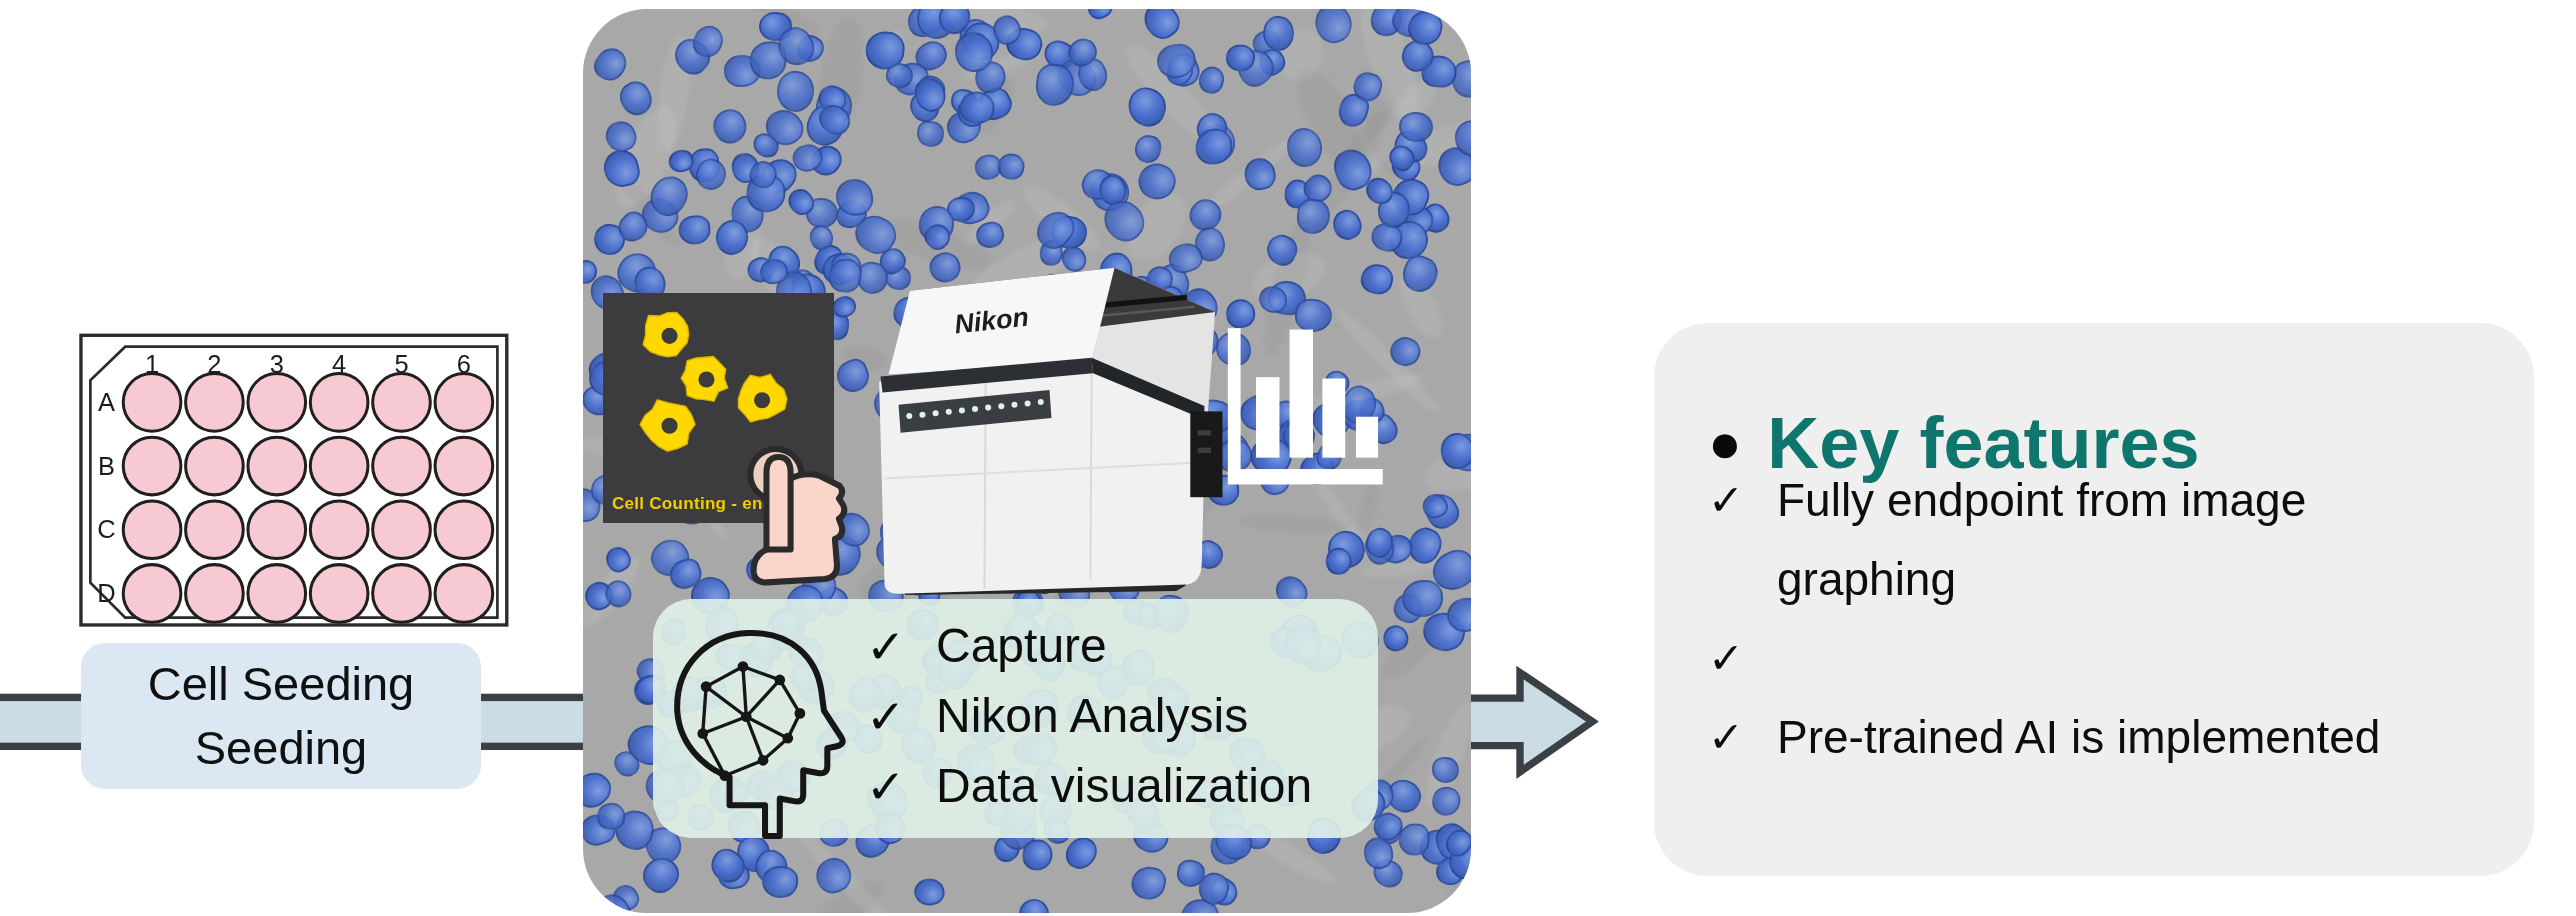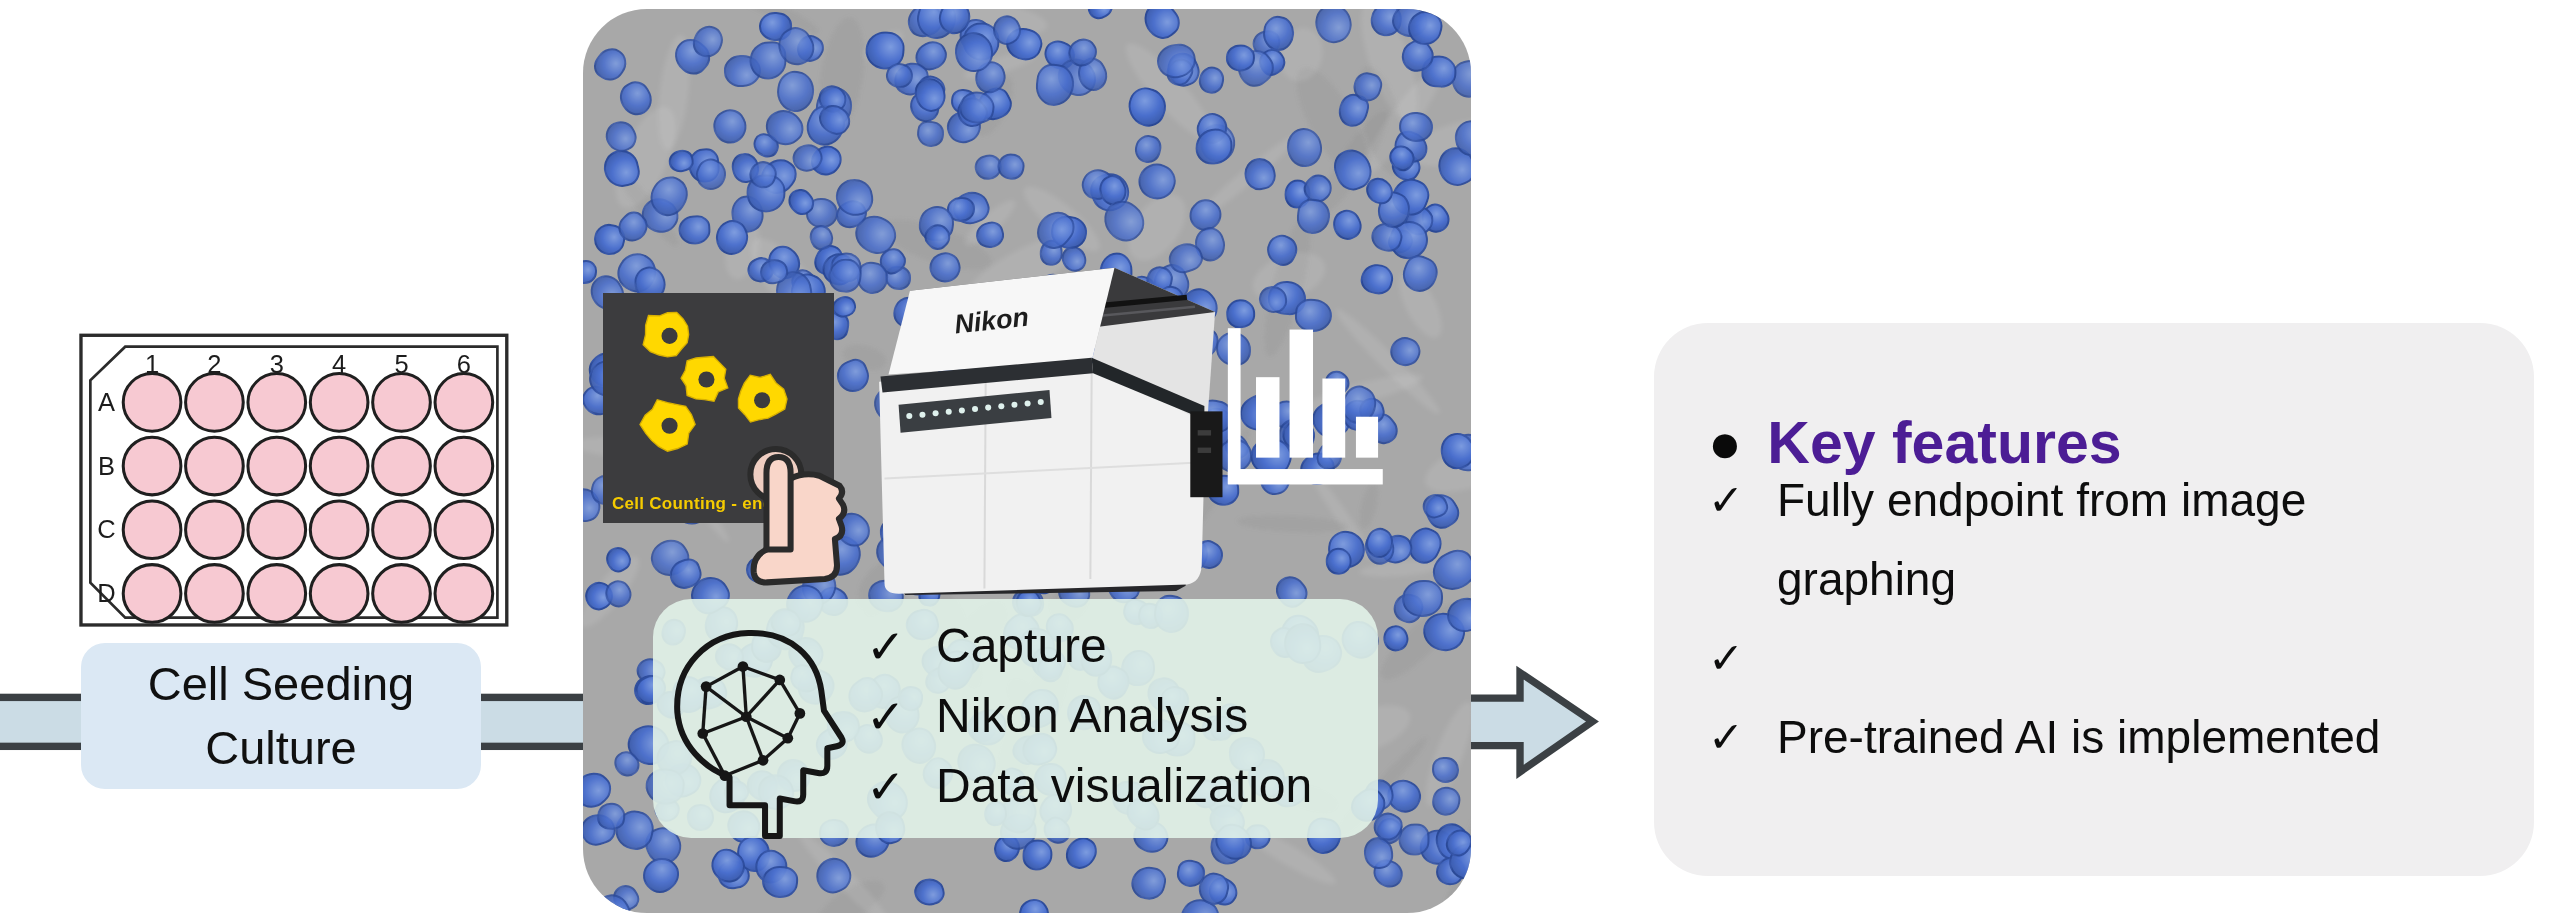--- a/index.html
+++ b/index.html
@@ -49,21 +49,21 @@
               font-size:48px;color:#0d0d0d;}
   #ai-list .check{position:absolute;left:213px;top:50%;transform:translateY(-50%);
                   font-size:47px;color:#0d0d0d;}
 
   
   #right-panel{position:absolute;left:1654px;top:323px;width:880px;height:553px;z-index:2;
                background:var(--right-panel-bg);border-radius:54px;}
   #heading-row{position:absolute;left:0;top:79px;height:81px;display:flex;align-items:center;
                padding-left:54px;}
   #heading-row .bullet{font-size:56px;line-height:1;margin-right:25.5px;color:#0a0a0a;}
-  #heading-row h2{margin:0;font-size:59px;font-weight:bold;color:#4c1d95;}
+  #heading-row h2{margin:0;font-size:72px;font-weight:bold;color:#0f766e;}
   #features-list{list-style:none;margin:0;padding:0;position:absolute;left:0;top:137px;width:100%;}
   #features-list li{position:relative;height:79px;padding-left:123px;display:flex;align-items:center;
                     font-size:46px;color:#0d0d0d;}
   #features-list .check{position:absolute;left:54px;top:50%;transform:translateY(-50%);
                         font-size:43px;color:#0d0d0d;}
 </style>
 </head>
 <body>
 
 <div id="stage">
@@ -113,21 +113,21 @@
           <circle cx="412" cy="885" r="43" class="well"></circle>
           <circle cx="505" cy="885" r="43" class="well"></circle>
           <circle cx="598" cy="885" r="43" class="well"></circle>
           <circle cx="691" cy="885" r="43" class="well"></circle>
         </g>
     </g>
   </svg>
 
   <div id="step-box">
     <span>Cell Seeding</span>
-    <span>Culture</span>
+    <span>Seeding</span>
   </div>
 
   <div id="middle-panel">
     <div id="cell-layer">
         <div class="bg-smudge" style="left: 785px; top: 618px; width: 103px; height: 29.5px; border-radius: 50%; transform: rotate(135.555deg); background: rgba(80, 80, 80, 0.07);"></div>
         <div class="bg-smudge" style="left: 16.7px; top: 191px; width: 96px; height: 17px; border-radius: 50%; transform: rotate(51.7255deg); background: rgba(80, 80, 80, 0.07);"></div>
         <div class="bg-smudge" style="left: 294px; top: 218px; width: 117px; height: 35px; border-radius: 50%; transform: rotate(18.823deg); background: rgba(80, 80, 80, 0.07);"></div>
         <div class="bg-smudge" style="left: 374px; top: 241px; width: 131px; height: 40px; border-radius: 50%; transform: rotate(151.484deg); background: rgba(255, 255, 255, 0.09);"></div>
         <div class="bg-smudge" style="left: 688px; top: 91px; width: 122px; height: 44px; border-radius: 50%; transform: rotate(60.6639deg); background: rgba(80, 80, 80, 0.07);"></div>
         <div class="bg-smudge" style="left: 421px; top: 681px; width: 46px; height: 21px; border-radius: 50%; transform: rotate(48.8489deg); background: rgba(80, 80, 80, 0.07);"></div>

